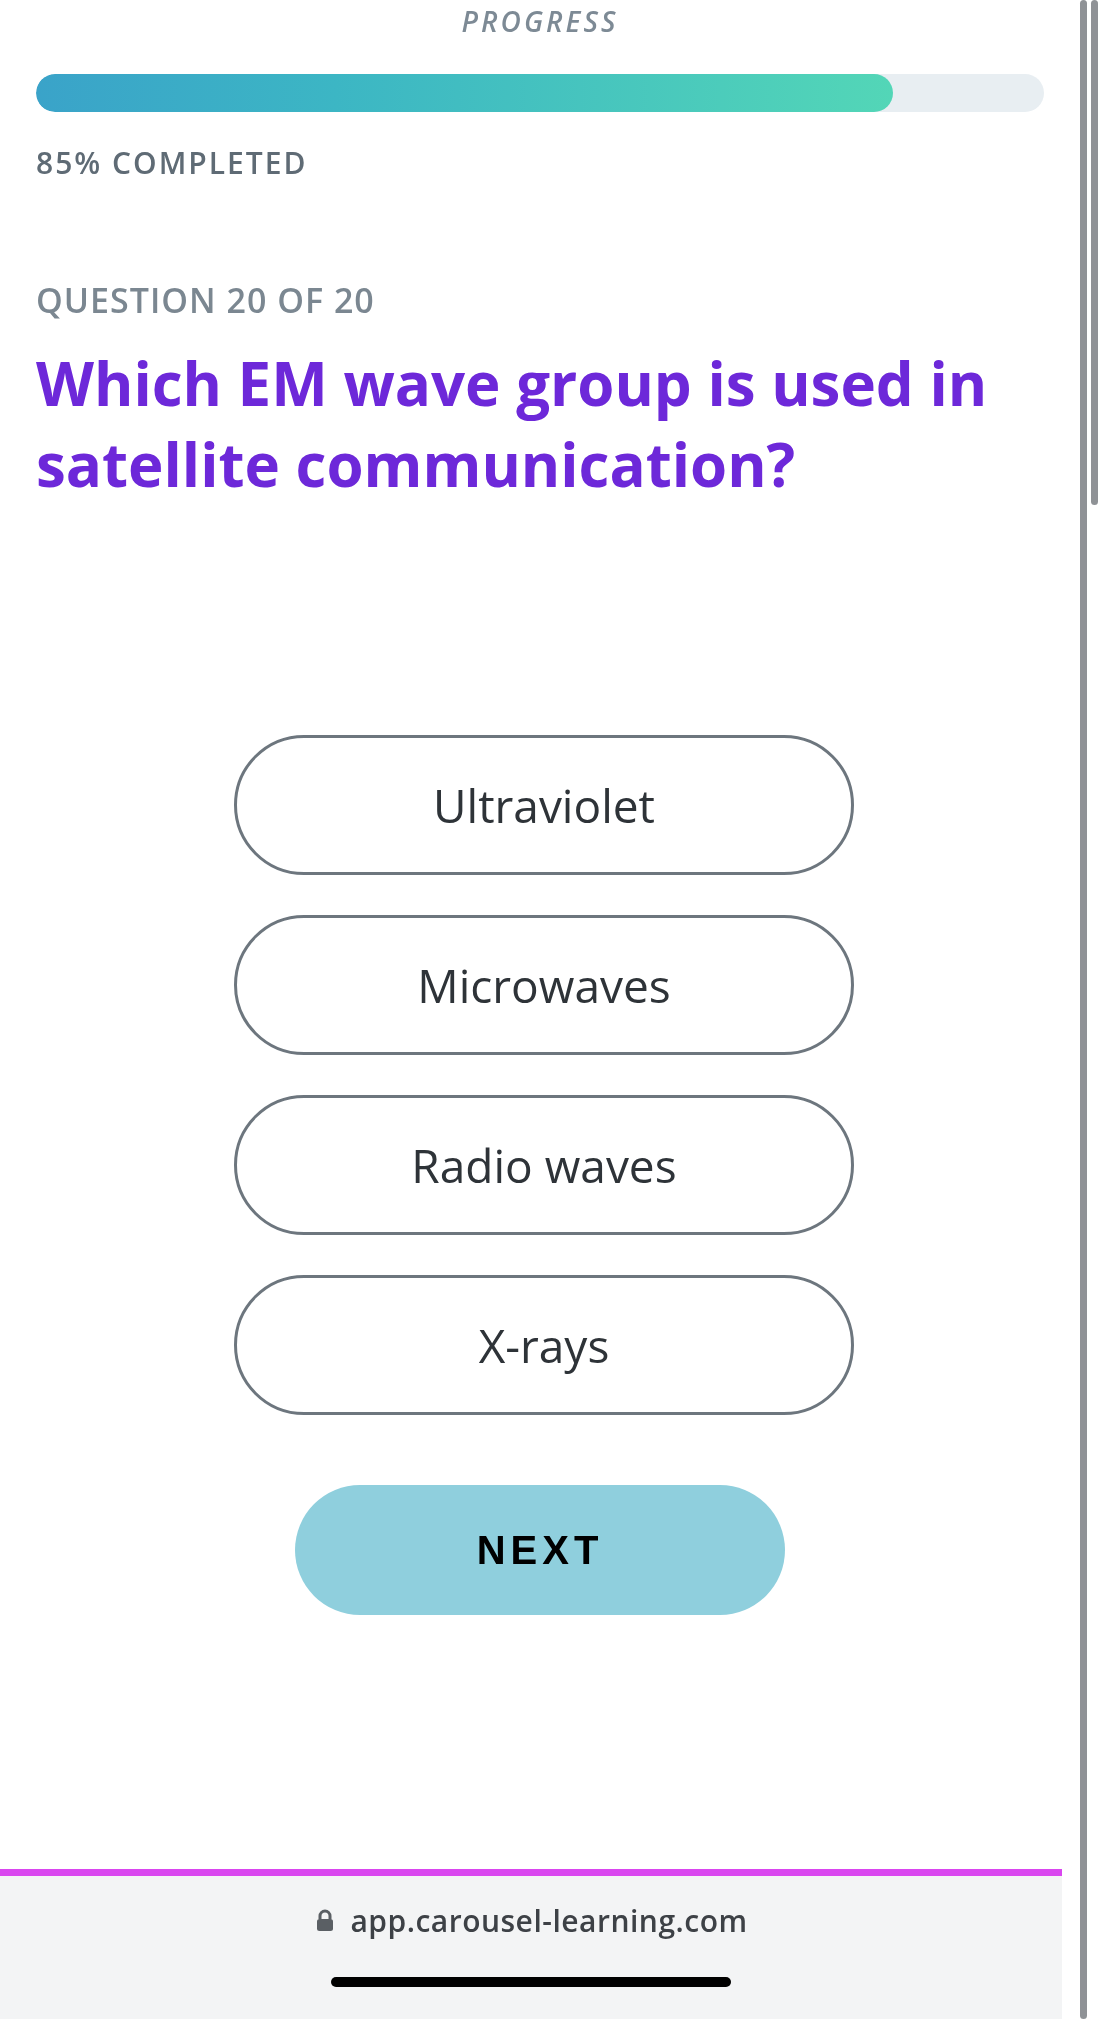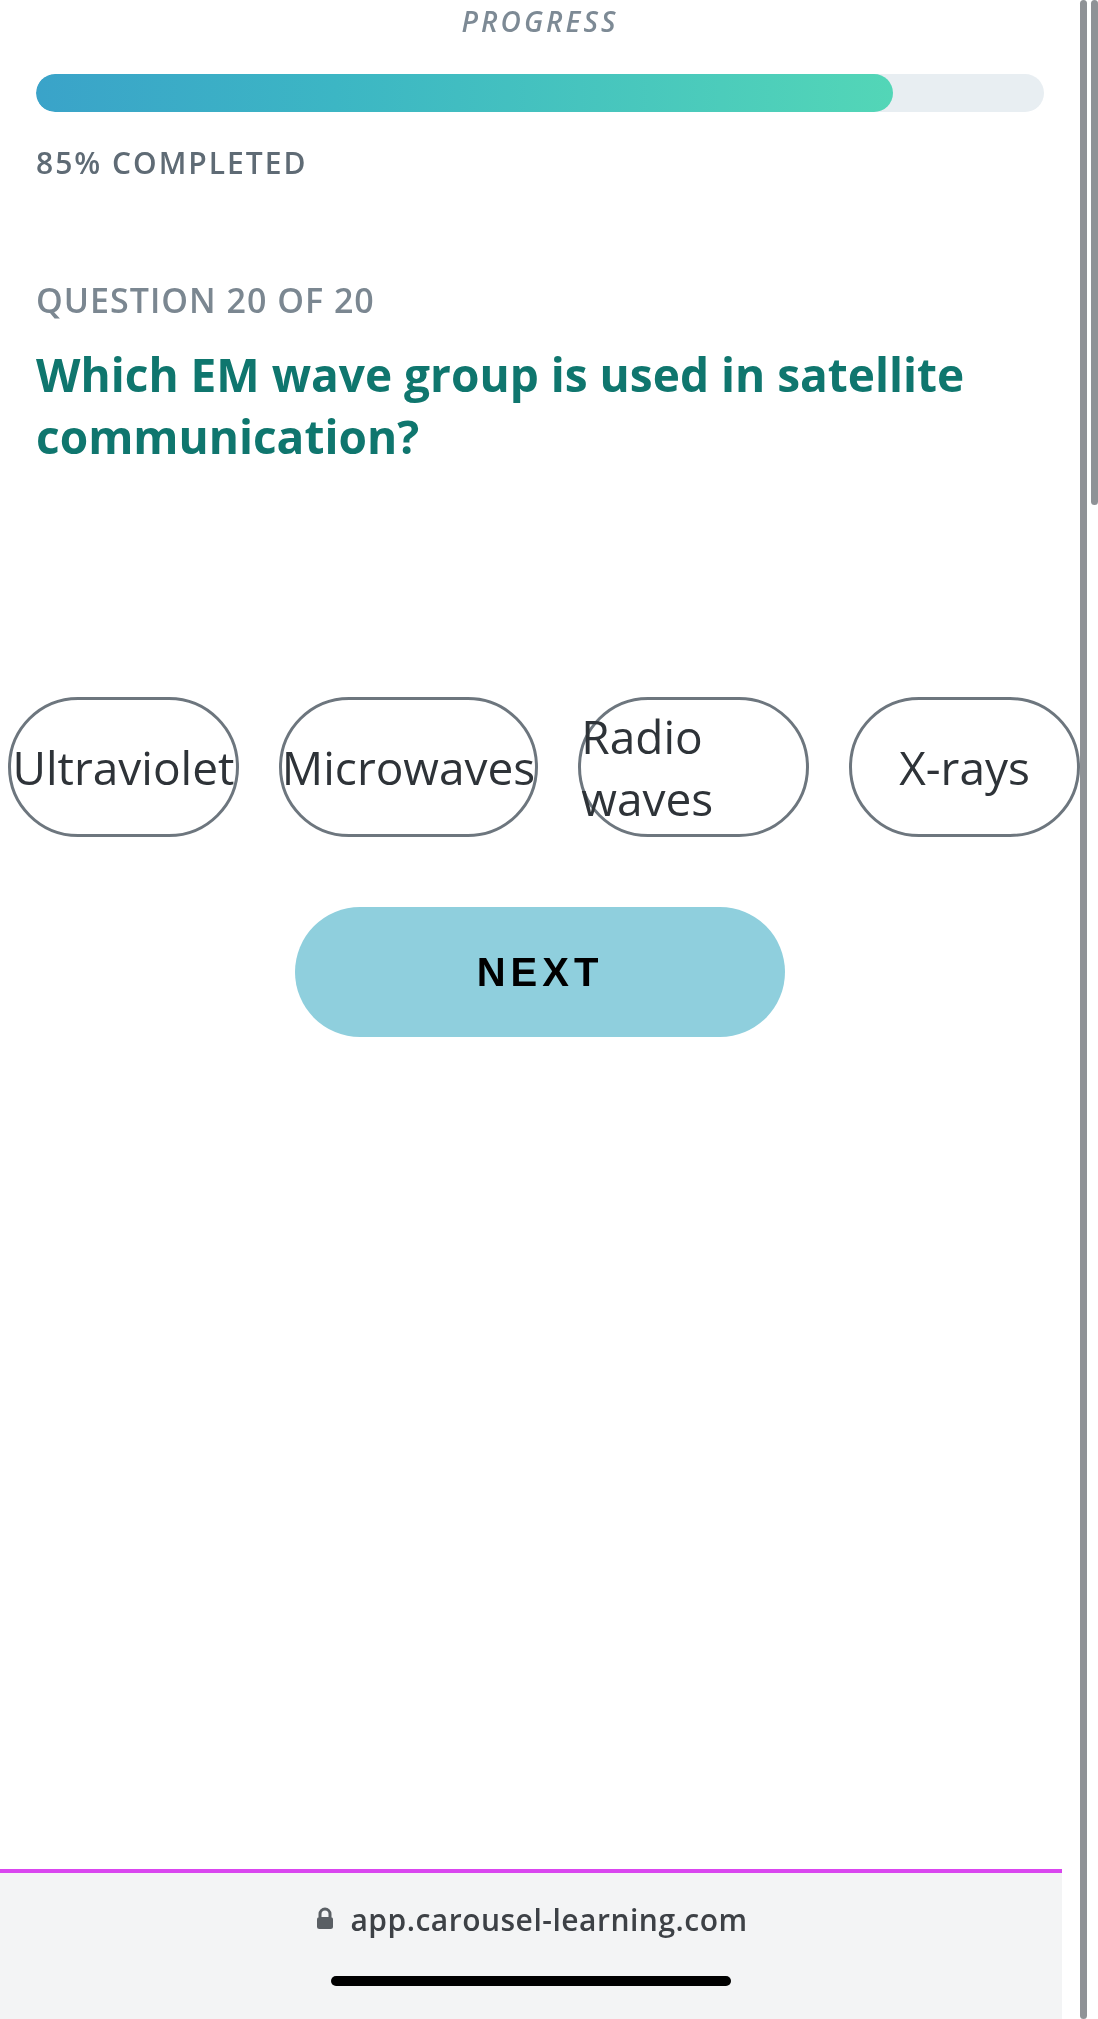--- a/index.html
+++ b/index.html
@@ -79,31 +79,31 @@
     
     .question-meta {
       margin: 94px 36px 0;
       font-size: 34px;
       font-weight: 600;
       letter-spacing: 1px;
       color: #7b8791;
     }
     .question-text {
       margin: 20px 36px 6px;
-      font-size: 46px;
+      font-size: 60px;
       font-weight: 700;
       line-height: 1.35;
-      color: #0f766e;
+      color: #6d28d9;
     }
 
     
     .options {
       margin-top: 230px;
       display: flex;
-      flex-direction: row;
+      flex-direction: column;
       align-items: center;
       gap: 40px;
       padding-left: 8px;
     }
     .option {
       width: 620px;
       height: 140px;
       border: 3px solid #6d767e;
       border-radius: 90px;
       background: #fff;
@@ -136,21 +136,21 @@
       cursor: pointer;
     }
 
     
     .bottom-bar {
       position: absolute;
       left: 0; right: 18px; 
       bottom: 0;
       height: 150px;
       background: #f3f4f5;
-      border-top: 4px solid #d946ef;
+      border-top: 7px solid #d946ef;
       display: flex;
       flex-direction: column;
       align-items: center;
       justify-content: center;
       gap: 36px;
     }
     .url-row {
       display: flex;
       align-items: center;
       gap: 14px;

